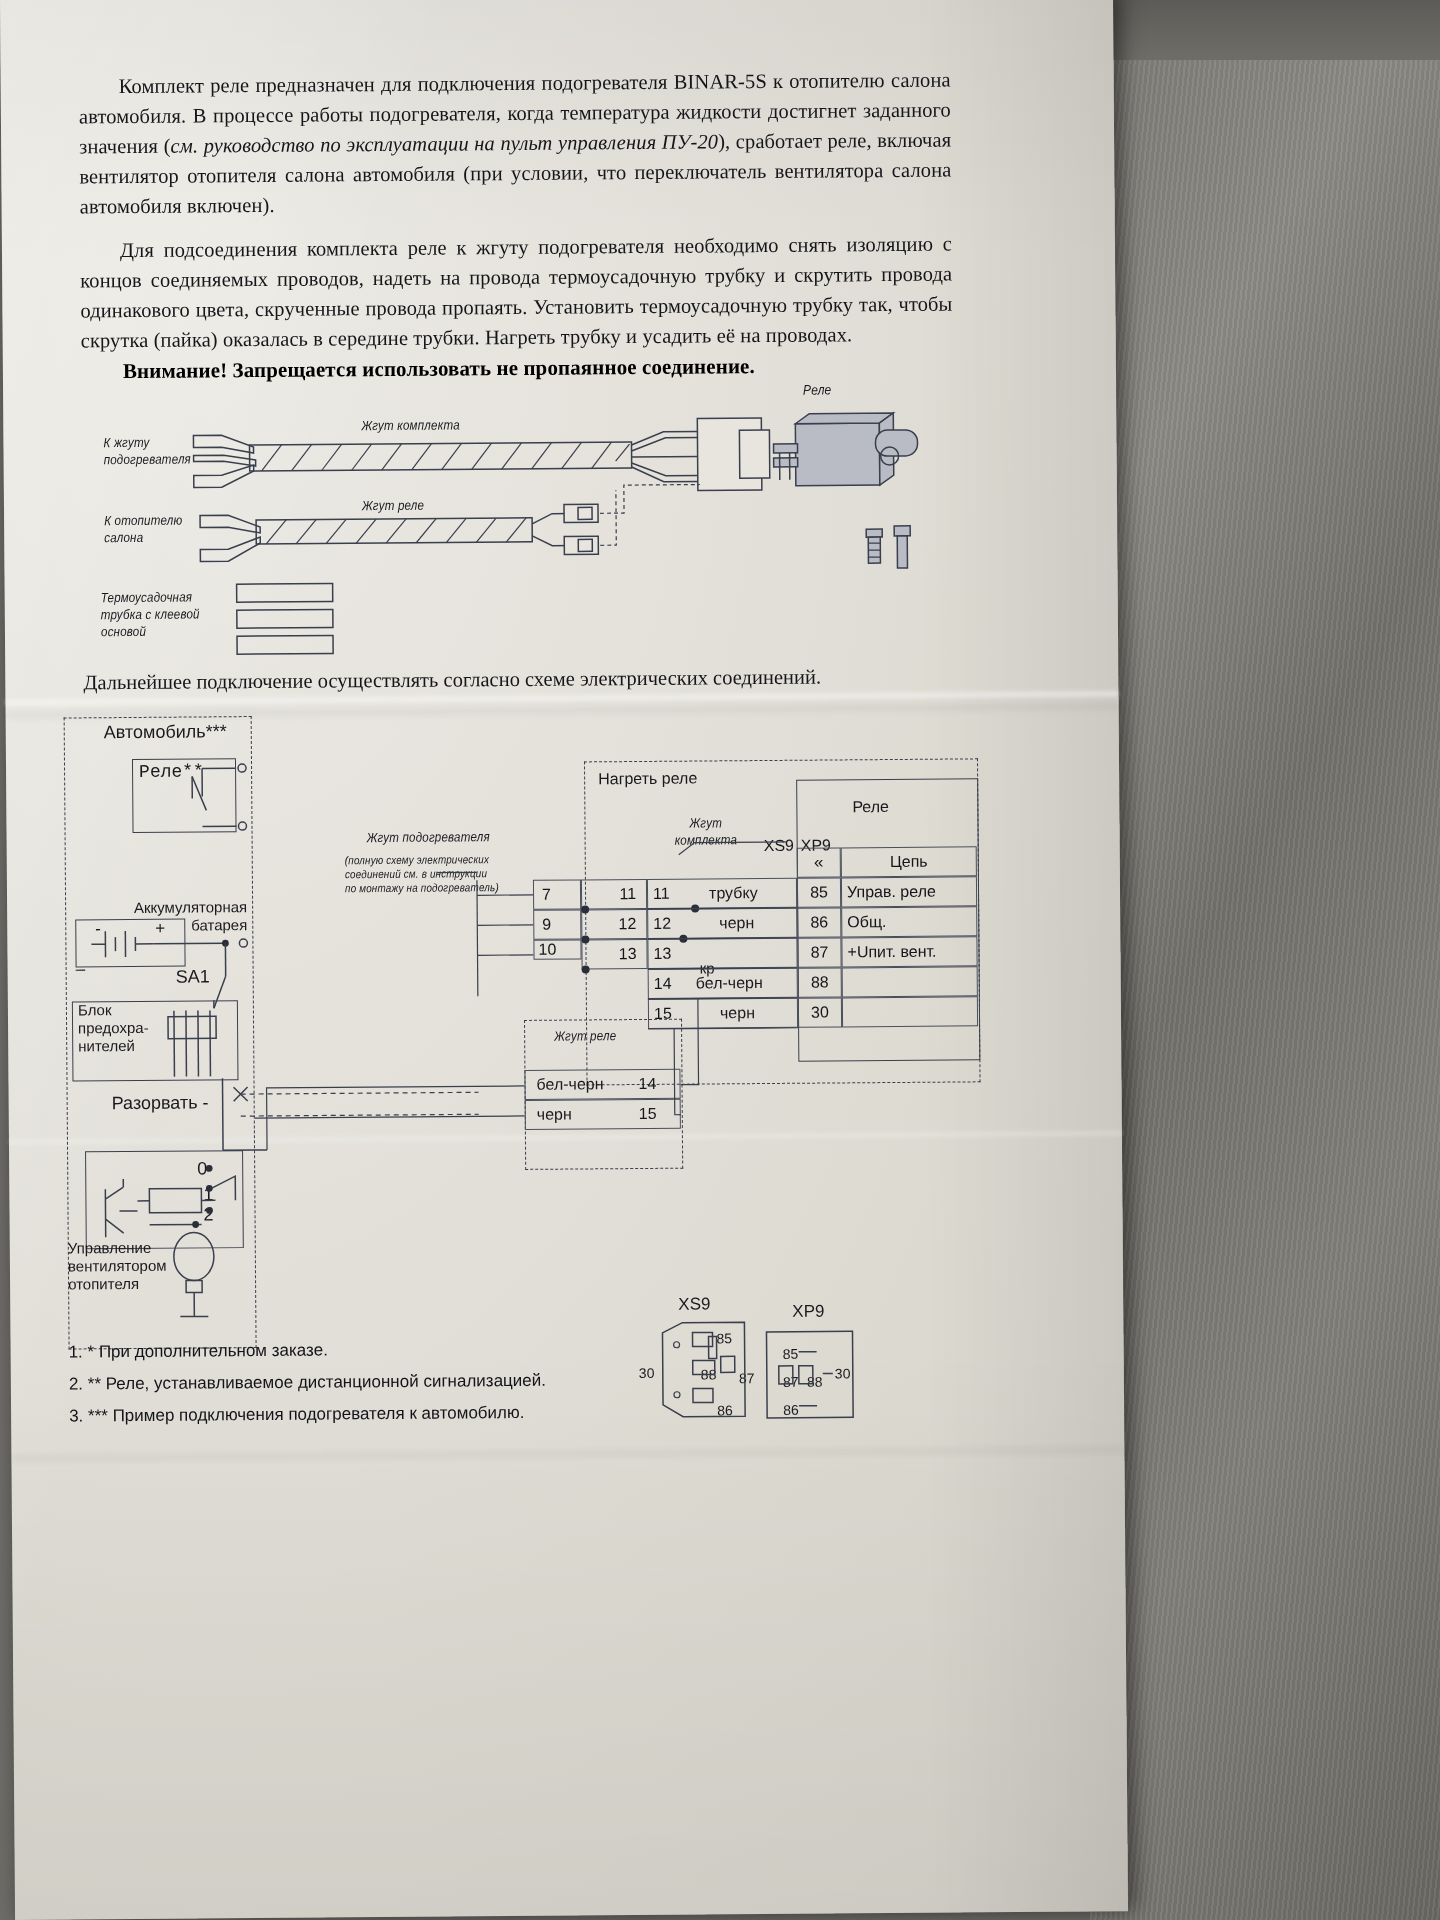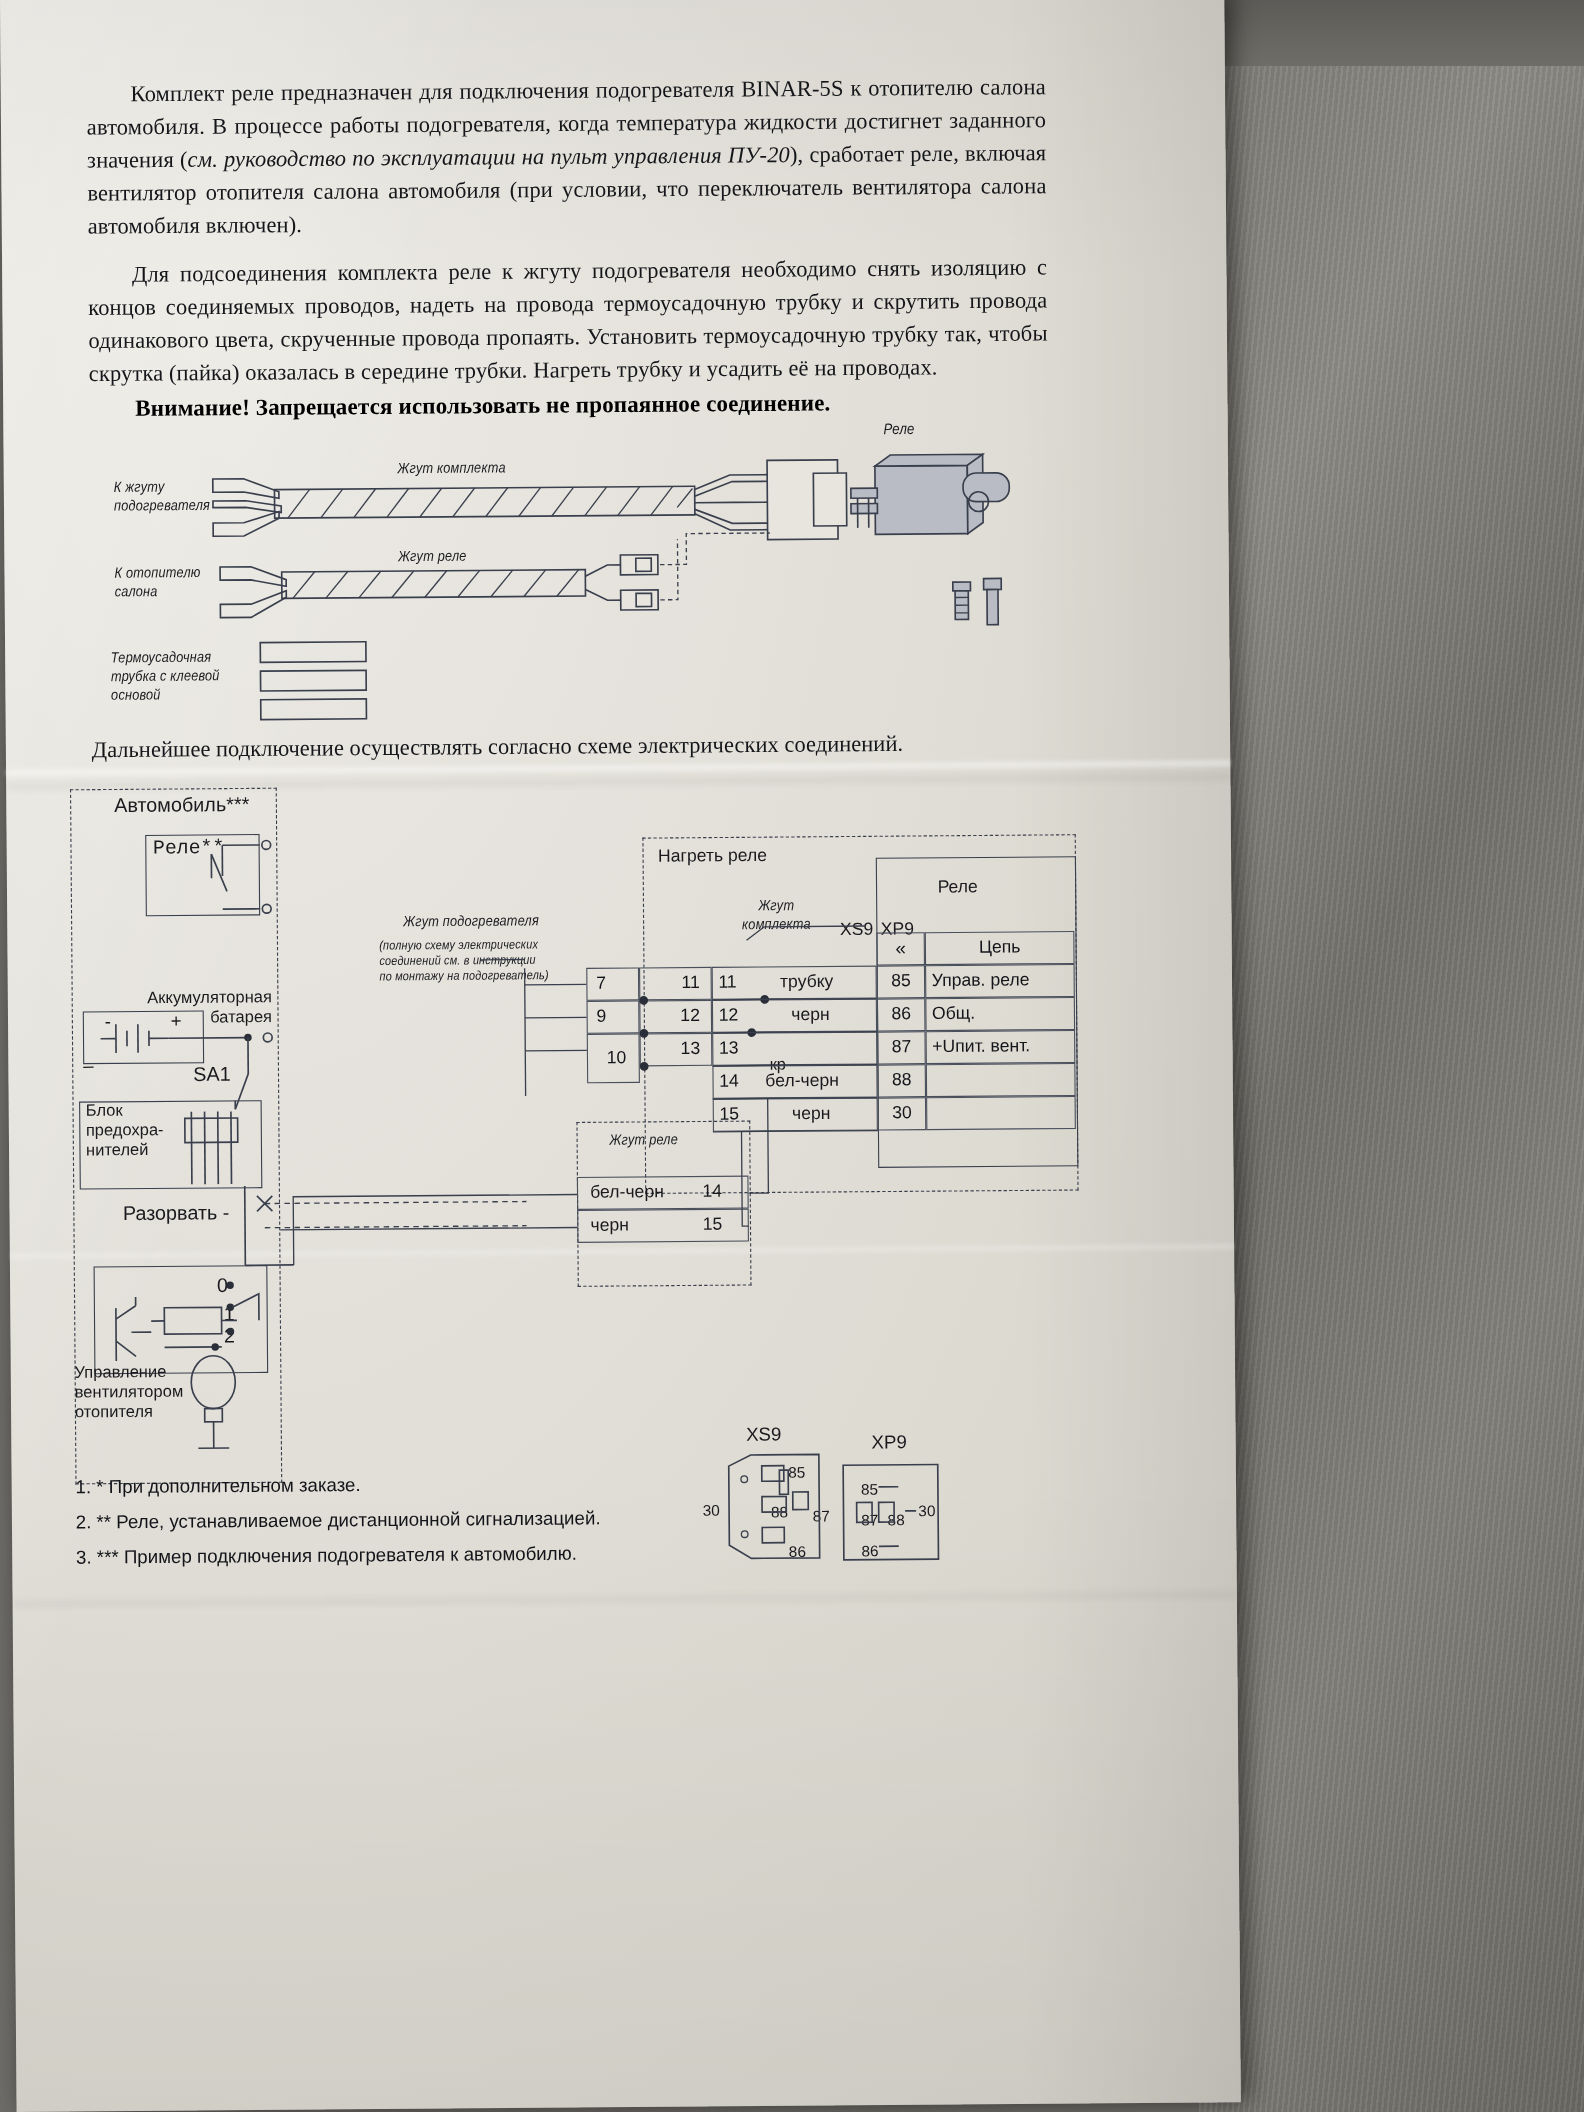--- a/index.html
+++ b/index.html
@@ -277,21 +277,21 @@
   <div class="dl" style="left:668px;top:820px;text-align:center;">Жгут<br>комплекта</div>
   <div class="dl" style="left:546px;top:1032px;">Жгут реле</div>
 
   <div class="lbl" style="left:757px;top:843px;font-size:16px;">XS9</div>
   <div class="lbl" style="left:794px;top:843px;font-size:16px;">XP9</div>
   <div class="box" style="left:790px;top:786px;width:180px;height:280px;"></div>
   <div class="lbl" style="left:846px;top:805px;font-size:16px;">Реле</div>
 
   <div class="cell cC" style="left:526px;top:884px;width:48px;height:30px;justify-content:flex-start;padding-left:8px;">7</div>
   <div class="cell cC" style="left:526px;top:914px;width:48px;height:30px;justify-content:flex-start;padding-left:8px;">9</div>
-  <div class="cell cC" style="left:526px;top:944px;width:48px;height:45px;justify-content:flex-start;padding-left:17px;">10</div>
+  <div class="cell cC" style="left:526px;top:944px;width:48px;height:20px;justify-content:flex-start;padding-left:4px;">10</div>
 
   <div class="cell" style="left:574px;top:884px;width:66px;height:30px;justify-content:flex-end;padding-right:10px;">11</div>
   <div class="cell" style="left:574px;top:914px;width:66px;height:30px;justify-content:flex-end;padding-right:10px;">12</div>
   <div class="cell" style="left:574px;top:944px;width:66px;height:30px;justify-content:flex-end;padding-right:10px;">13</div>
 
   <div class="cell cL" style="left:640px;top:884px;width:150px;height:30px;">11</div>
   <div class="cell cL" style="left:640px;top:914px;width:150px;height:30px;">12</div>
   <div class="cell cL" style="left:640px;top:944px;width:150px;height:30px;">13</div>
   <div class="lbl" style="left:702px;top:890px;font-size:16px;">трубку</div>
   <div class="lbl" style="left:712px;top:920px;font-size:16px;">черн</div>

